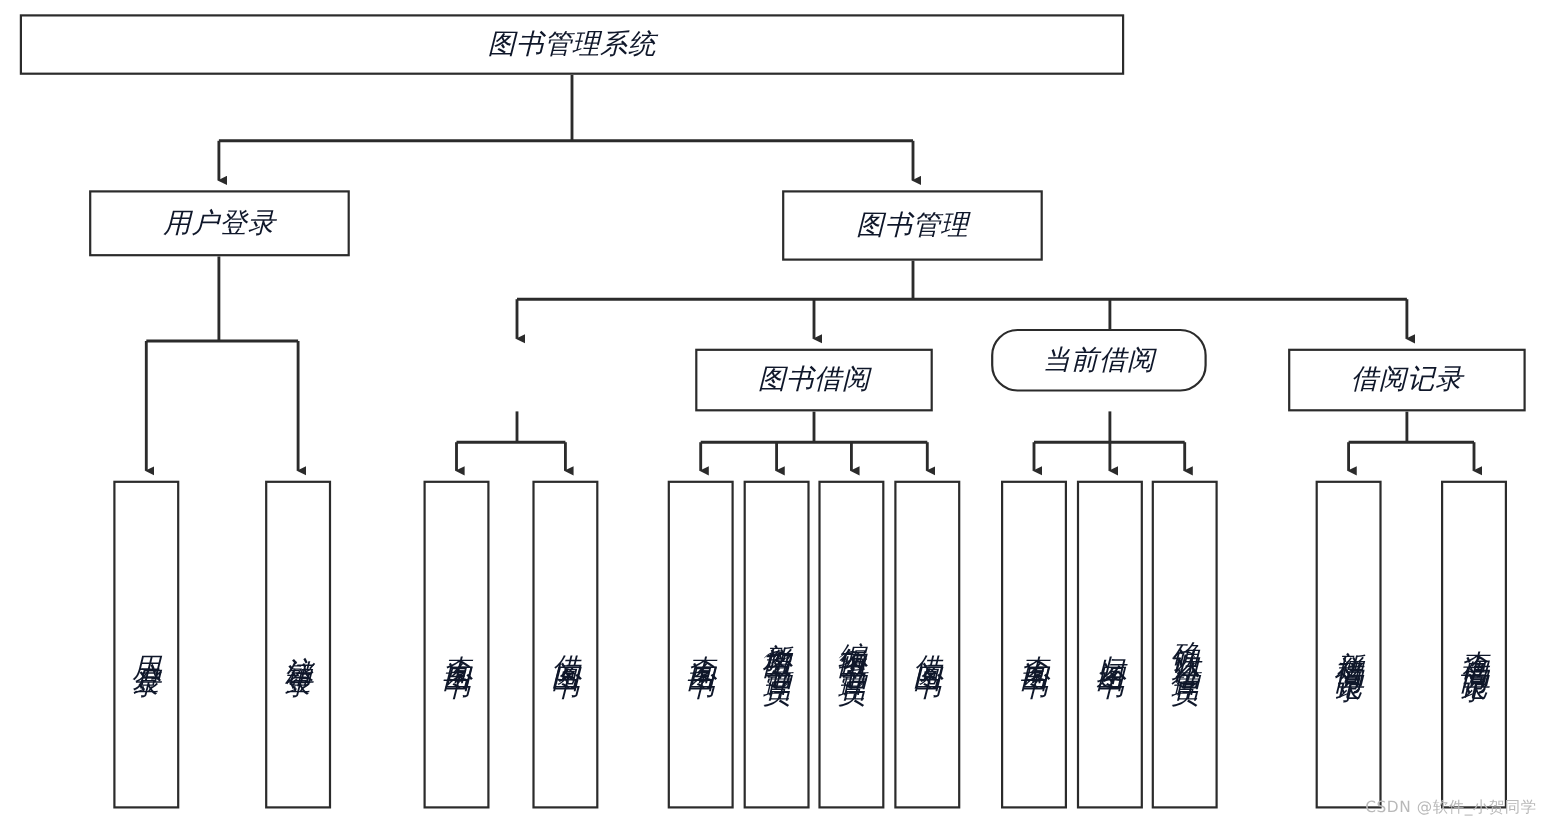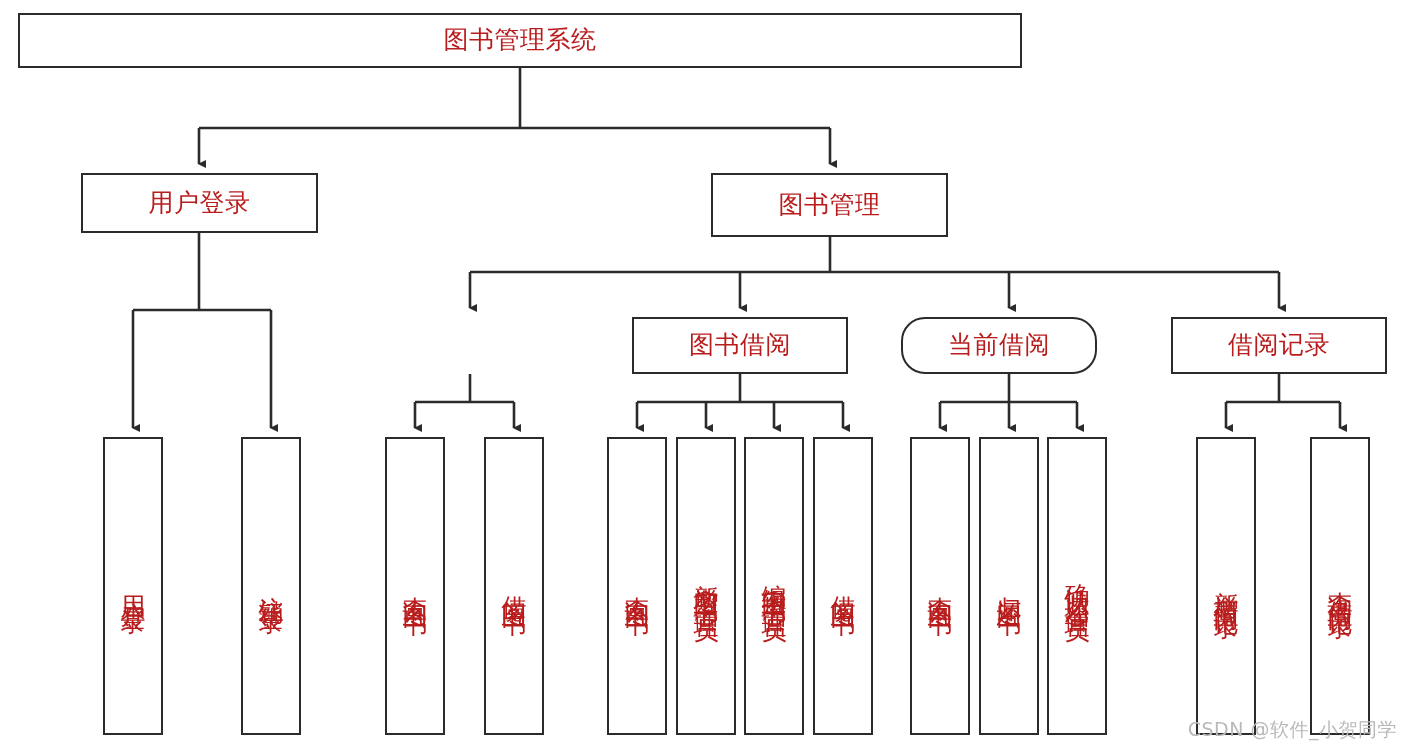--- a/index.html
+++ b/index.html
@@ -27,21 +27,22 @@
     height: 747px;
   }
   .node {
     position: absolute;
     box-sizing: border-box;
     background: #ffffff;
     border: 2.5px solid #2b2b2b;
     display: flex;
     align-items: center;
     justify-content: center;
-    color: #b91c1c;
+    color: #0f172a;
+    font-style: italic;
   }
   .node-label {
     display: block;
     text-align: center;
     line-height: 1.22;
     white-space: pre;
   }
   .node.horizontal .node-label {
     font-size: 25px;
     letter-spacing: 0.5px;
@@ -57,21 +58,21 @@
     writing-mode: vertical-rl;
     text-orientation: upright;
     font-size: 25px;
     letter-spacing: 5px;
     line-height: 1.0;
   }
   #watermark {
     position: absolute;
     right: 8px;
     bottom: 4px;
-    font-size: 19px;
+    font-size: 14px;
     color: #b9b9b9;
     letter-spacing: 0.5px;
     white-space: nowrap;
     pointer-events: none;
   }
 </style>
 </head>
 <body>
 
 <div id="diagram-root">
@@ -134,21 +135,21 @@
   <div class="node horizontal" style="left:81px; top:173px; width:237px; height:60px;">
     <span class="node-label">用户登录</span>
   </div>
   <div class="node horizontal" style="left:711px; top:173px; width:237px; height:64px;">
     <span class="node-label">图书管理</span>
   </div>
 
   <div class="node horizontal" style="left:632px; top:317px; width:216px; height:57px;">
     <span class="node-label">图书借阅</span>
   </div>
-  <div class="node horizontal" style="left:901px; top:317px; width:196px; height:57px;border-radius:24px;">
+  <div class="node horizontal" style="left:901px; top:299px; width:196px; height:57px;border-radius:24px;">
     <span class="node-label">当前借阅</span>
   </div>
   <div class="node horizontal" style="left:1171px; top:317px; width:216px; height:57px;">
     <span class="node-label">借阅记录</span>
   </div>
 
   <div class="node vertical" style="left:103px; top:437px; width:60px; height:298px;">
     <span class="node-label">用户登录</span>
   </div>
   <div class="node vertical" style="left:241px; top:437px; width:60px; height:298px;">

